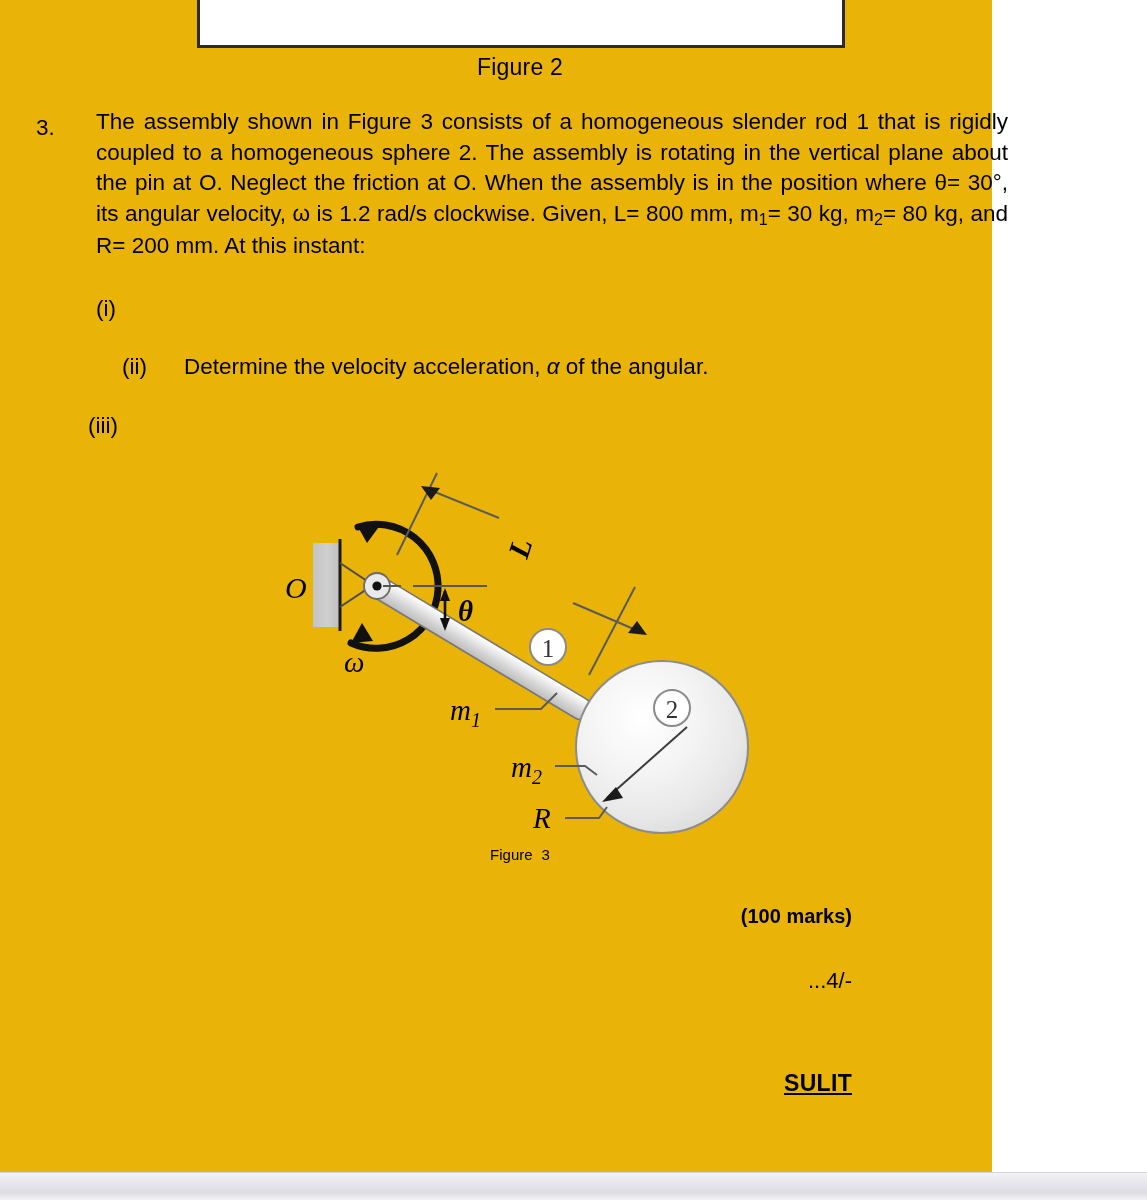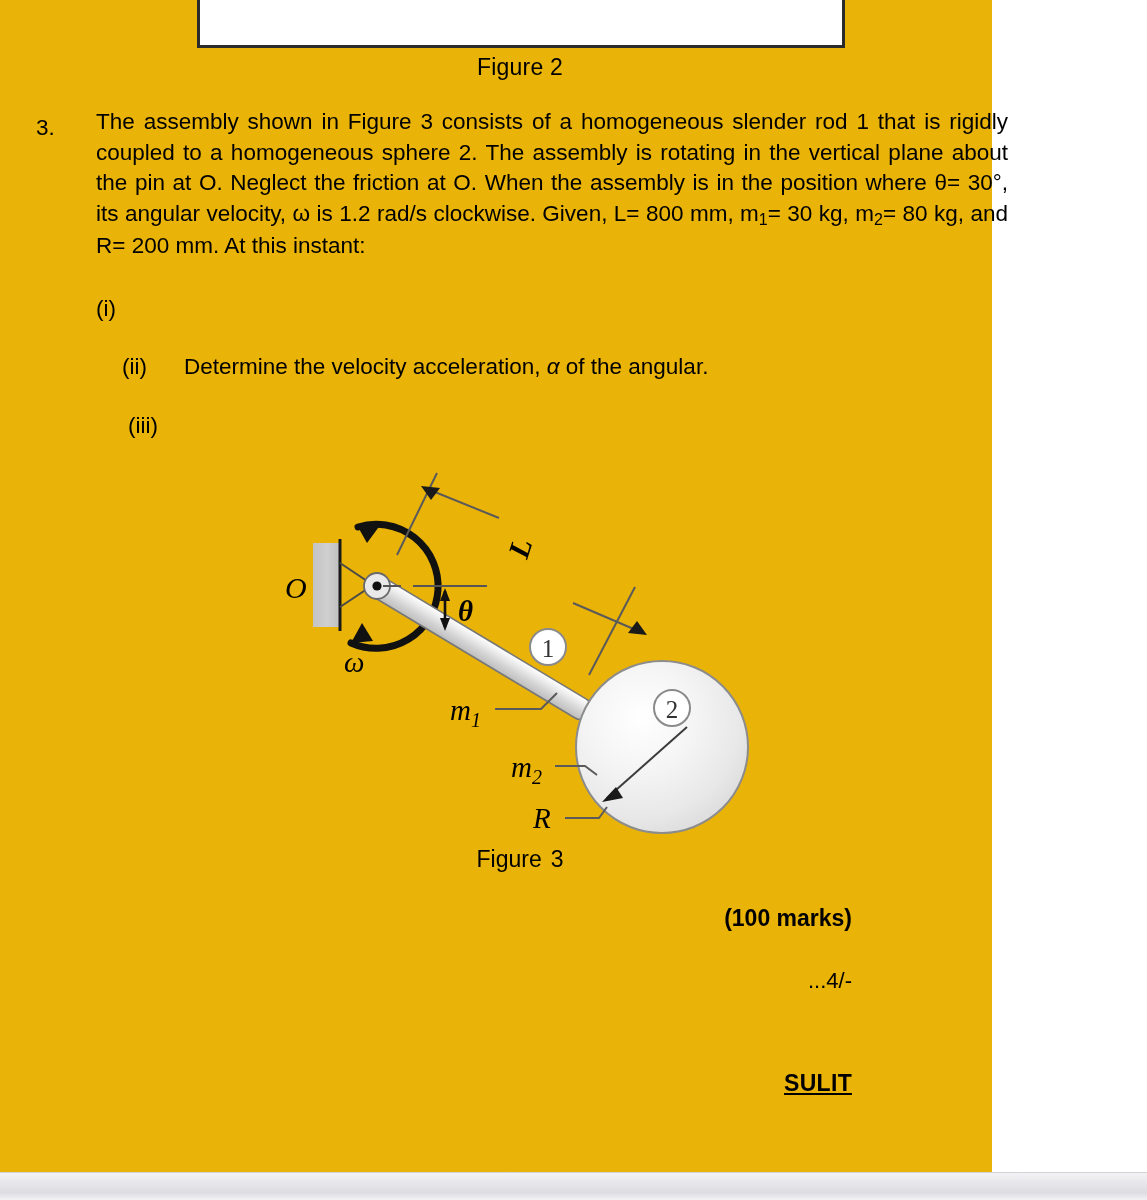--- a/index.html
+++ b/index.html
@@ -77,48 +77,48 @@
     width: 62px;
   }
   .subitem .txt {
     position: absolute;
     left: 62px;
     top: 0;
     width: 860px;
   }
   #sub-i   { left: 96px; top: 294px; width: 920px; height: 32px; }
   #sub-ii  { left: 96px; top: 352px; width: 920px; height: 32px; margin-left: 26px; }
-  #sub-iii { left: 96px; top: 411px; width: 920px; height: 32px; text-align: right; }
+  #sub-iii { left: 88px; top: 411px; width: 920px; height: 32px; }
   .ital { font-style: italic; }
 
   
   #fig3-wrap {
     position: absolute;
     left: 255px;
     top: 455px;
     width: 560px;
     height: 400px;
   }
   #fig3-svg { display: block; }
   .fig3-caption {
     position: absolute;
     left: 255px;
     top: 846px;
     width: 530px;
     text-align: center;
-    font-size: 23px;
+    font-size: 15px;
   }
   .fig3-caption .gap { display: inline-block; width: 9px; }
 
   
   .marks {
     position: absolute;
     right: 140px;
     top: 905px;
-    font-size: 23px;
+    font-size: 20px;
     font-weight: bold;
   }
   .pagemark {
     position: absolute;
     right: 140px;
     top: 968px;
     font-size: 22px;
   }
   .sulit {
     position: absolute;

